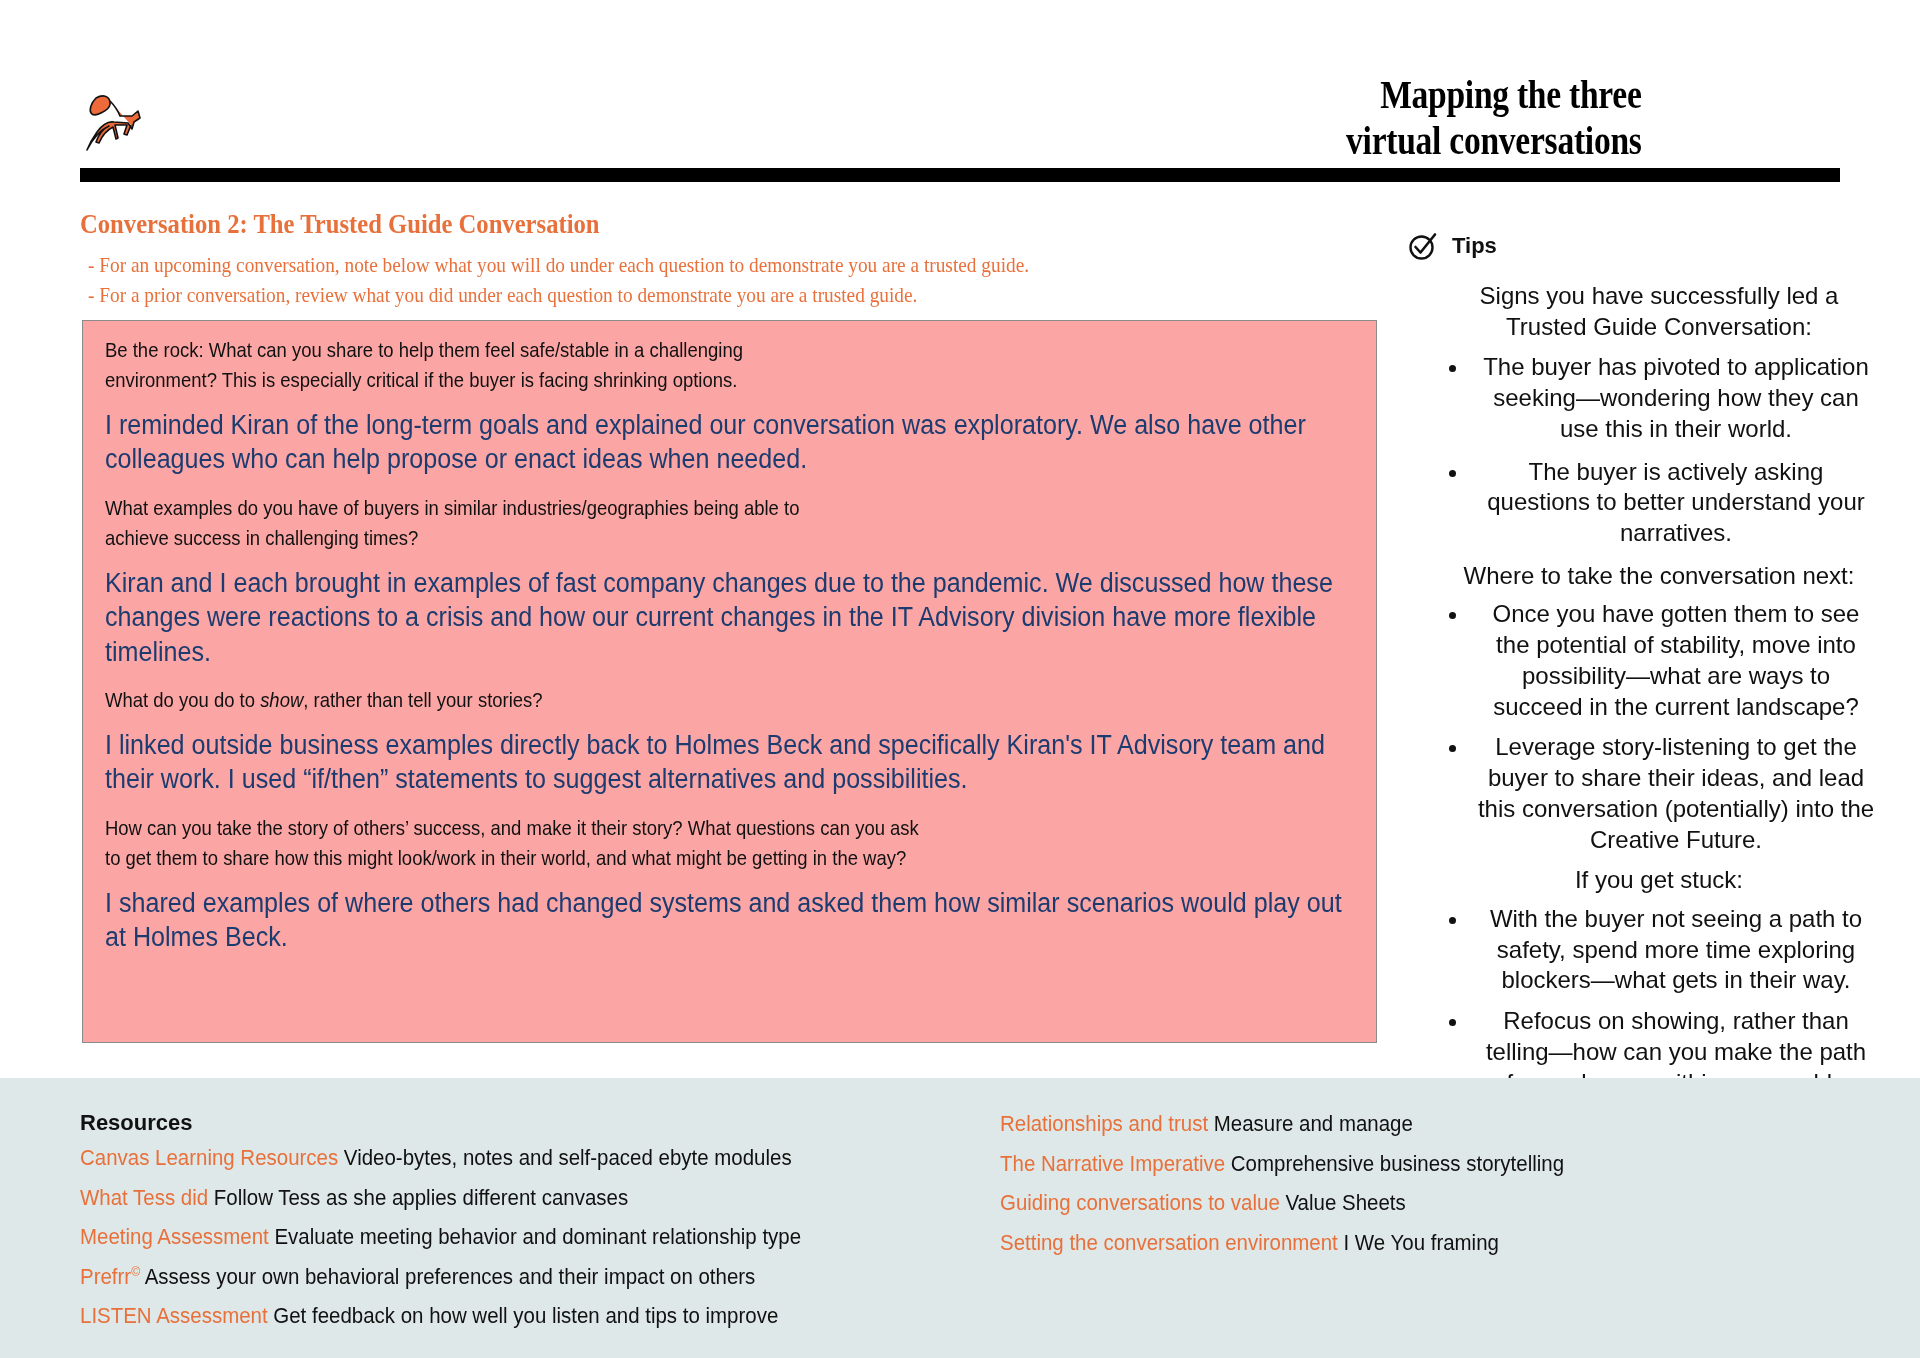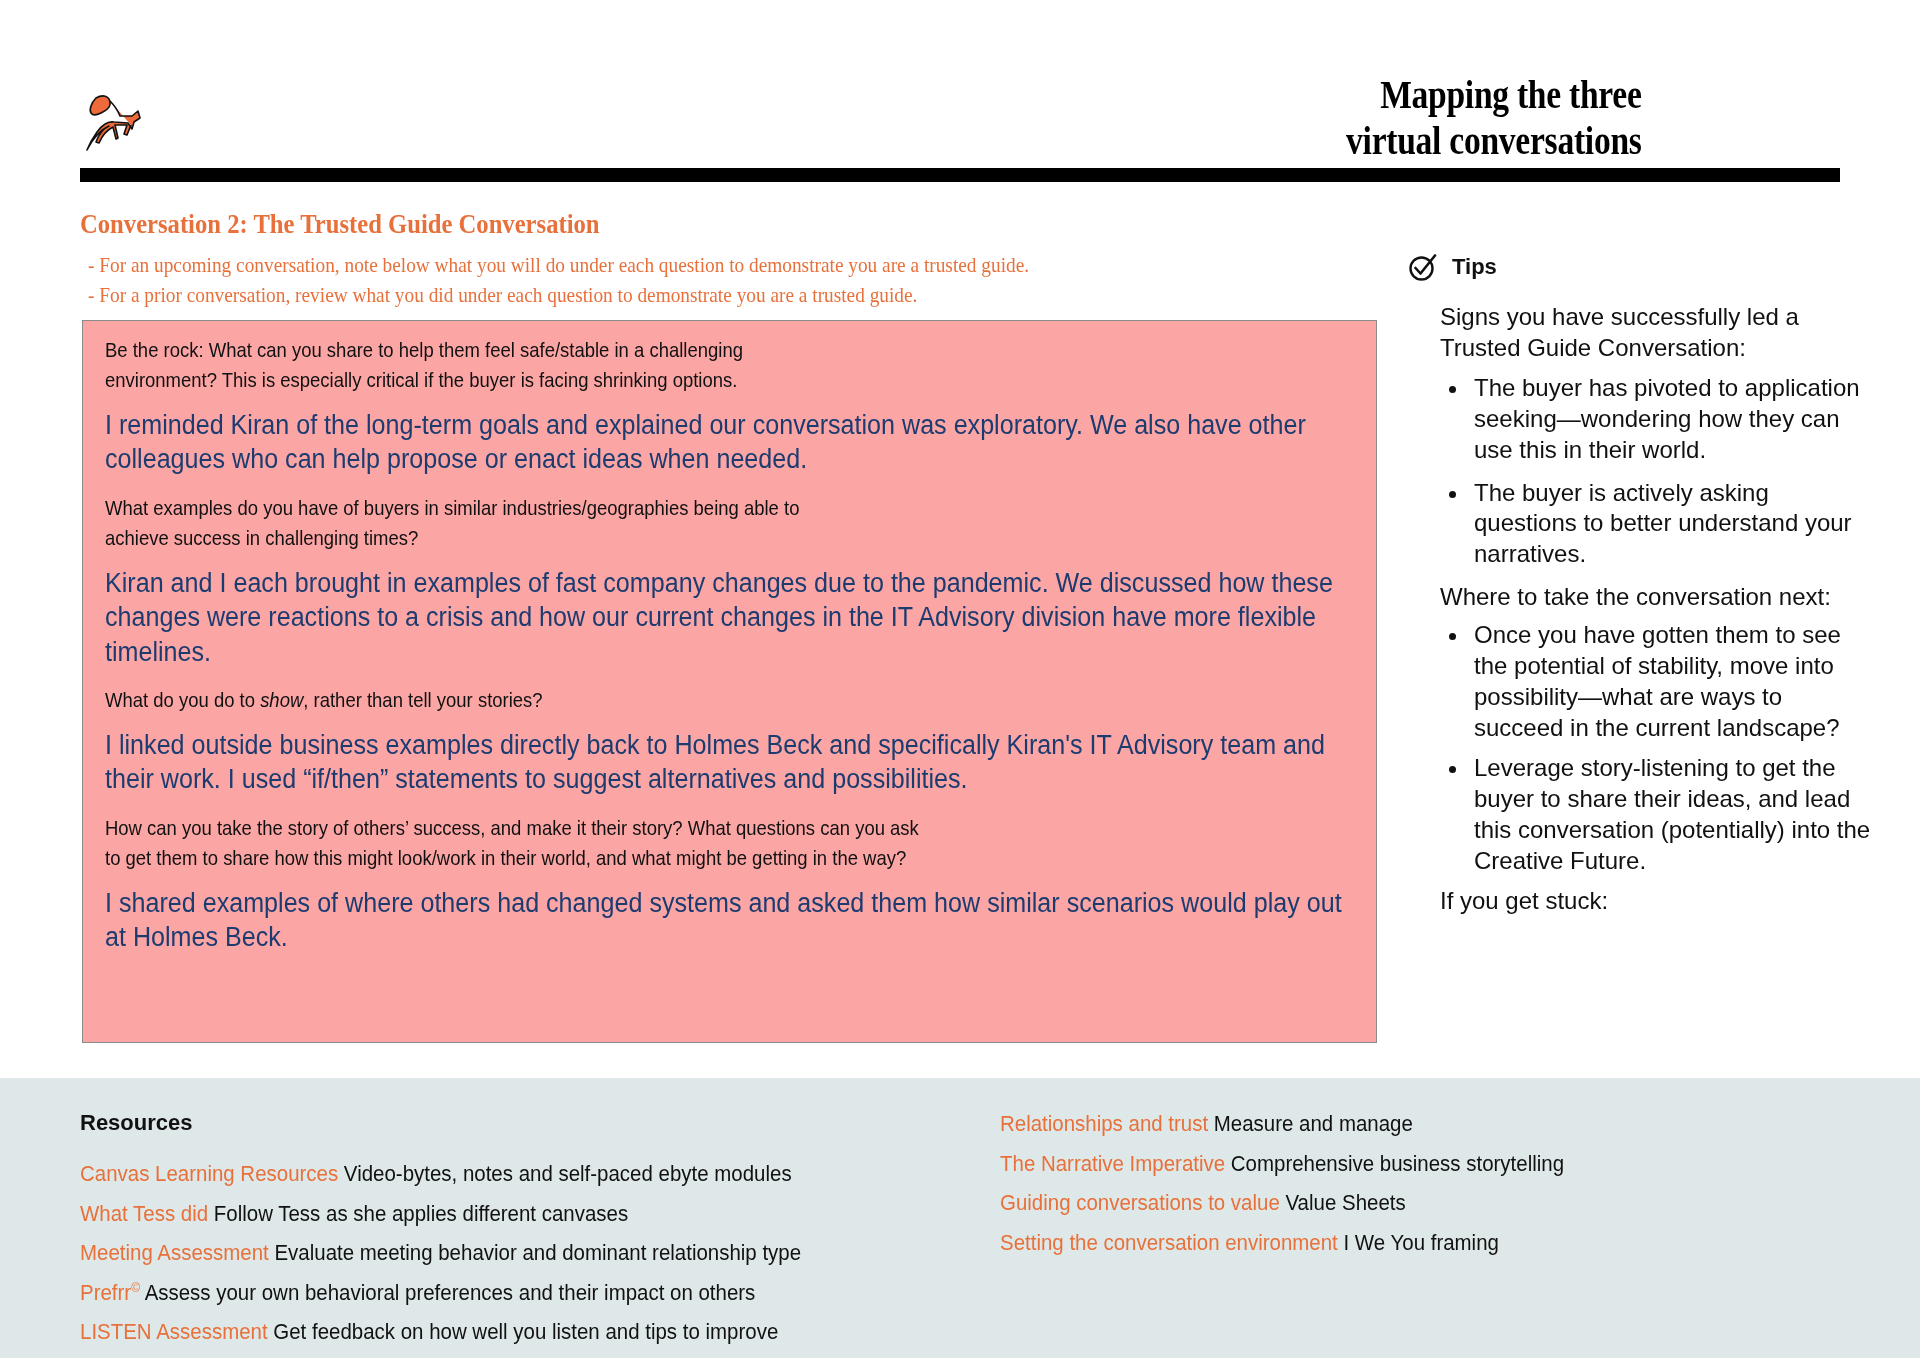--- a/index.html
+++ b/index.html
@@ -114,22 +114,23 @@
     transform-origin: left top;
     width: 107%;
     margin-top: 12px;
     margin-bottom: 16px;
   }
 
   
   .tips {
     position: absolute;
     left: 1408px;
-    top: 252px;
+    top: 231px;
     width: 470px;
+    text-align: center;
   }
   .tips-head {
     display: flex;
     align-items: center;
     gap: 14px;
     margin-bottom: 20px;
   }
   .tips-icon { width: 30px; height: 30px; display:block; }
   .tips-title {
     font-size: 22px;
@@ -165,21 +166,21 @@
     height: 280px;
     background: #DFE8E8;
   }
   .footer-col { position: absolute; top: 32px; }
   .footer-col.left { left: 80px; }
   .footer-col.right { left: 1000px; }
   .footer-head {
     font-size: 22px;
     font-weight: bold;
     color: #111111;
-    margin-bottom: 24px;
+    margin-bottom: 8px;
     font-family: "Liberation Sans", sans-serif;
   }
   .footer-row {
     font-size: 22px;
     line-height: 1.3;
     color: #111111;
     margin-bottom: 11px;
     transform: scaleX(0.93);
     transform-origin: left top;
     white-space: nowrap;
@@ -257,20 +258,24 @@
       <li>The buyer is actively asking questions to better understand your narratives.</li>
     </ul>
 
     <div class="tips-sub">Where to take the conversation next:</div>
     <ul class="tips-list tight">
       <li>Once you have gotten them to see the potential of stability, move into possibility—what are ways to succeed in the current landscape?</li>
       <li>Leverage story-listening to get the buyer to share their ideas, and lead this conversation (potentially) into the Creative Future.</li>
     </ul>
 
     <div class="tips-sub">If you get stuck:</div>
+    <ul class="tips-list tight">
+      <li>With the buyer not seeing a path to safety, spend more time exploring blockers—what gets in their way.</li>
+      <li>Refocus on showing, rather than telling—how can you make the path forward seem within reasonable grasp?</li>
+    </ul>
   </div>
 </div>
 
 <div class="footer">
 
   <div class="footer-col left">
     <div class="footer-head">Resources</div>
 
     <div class="footer-row">
       <span class="link">Canvas Learning Resources</span><span> Video-bytes, notes and self-paced ebyte modules</span>

